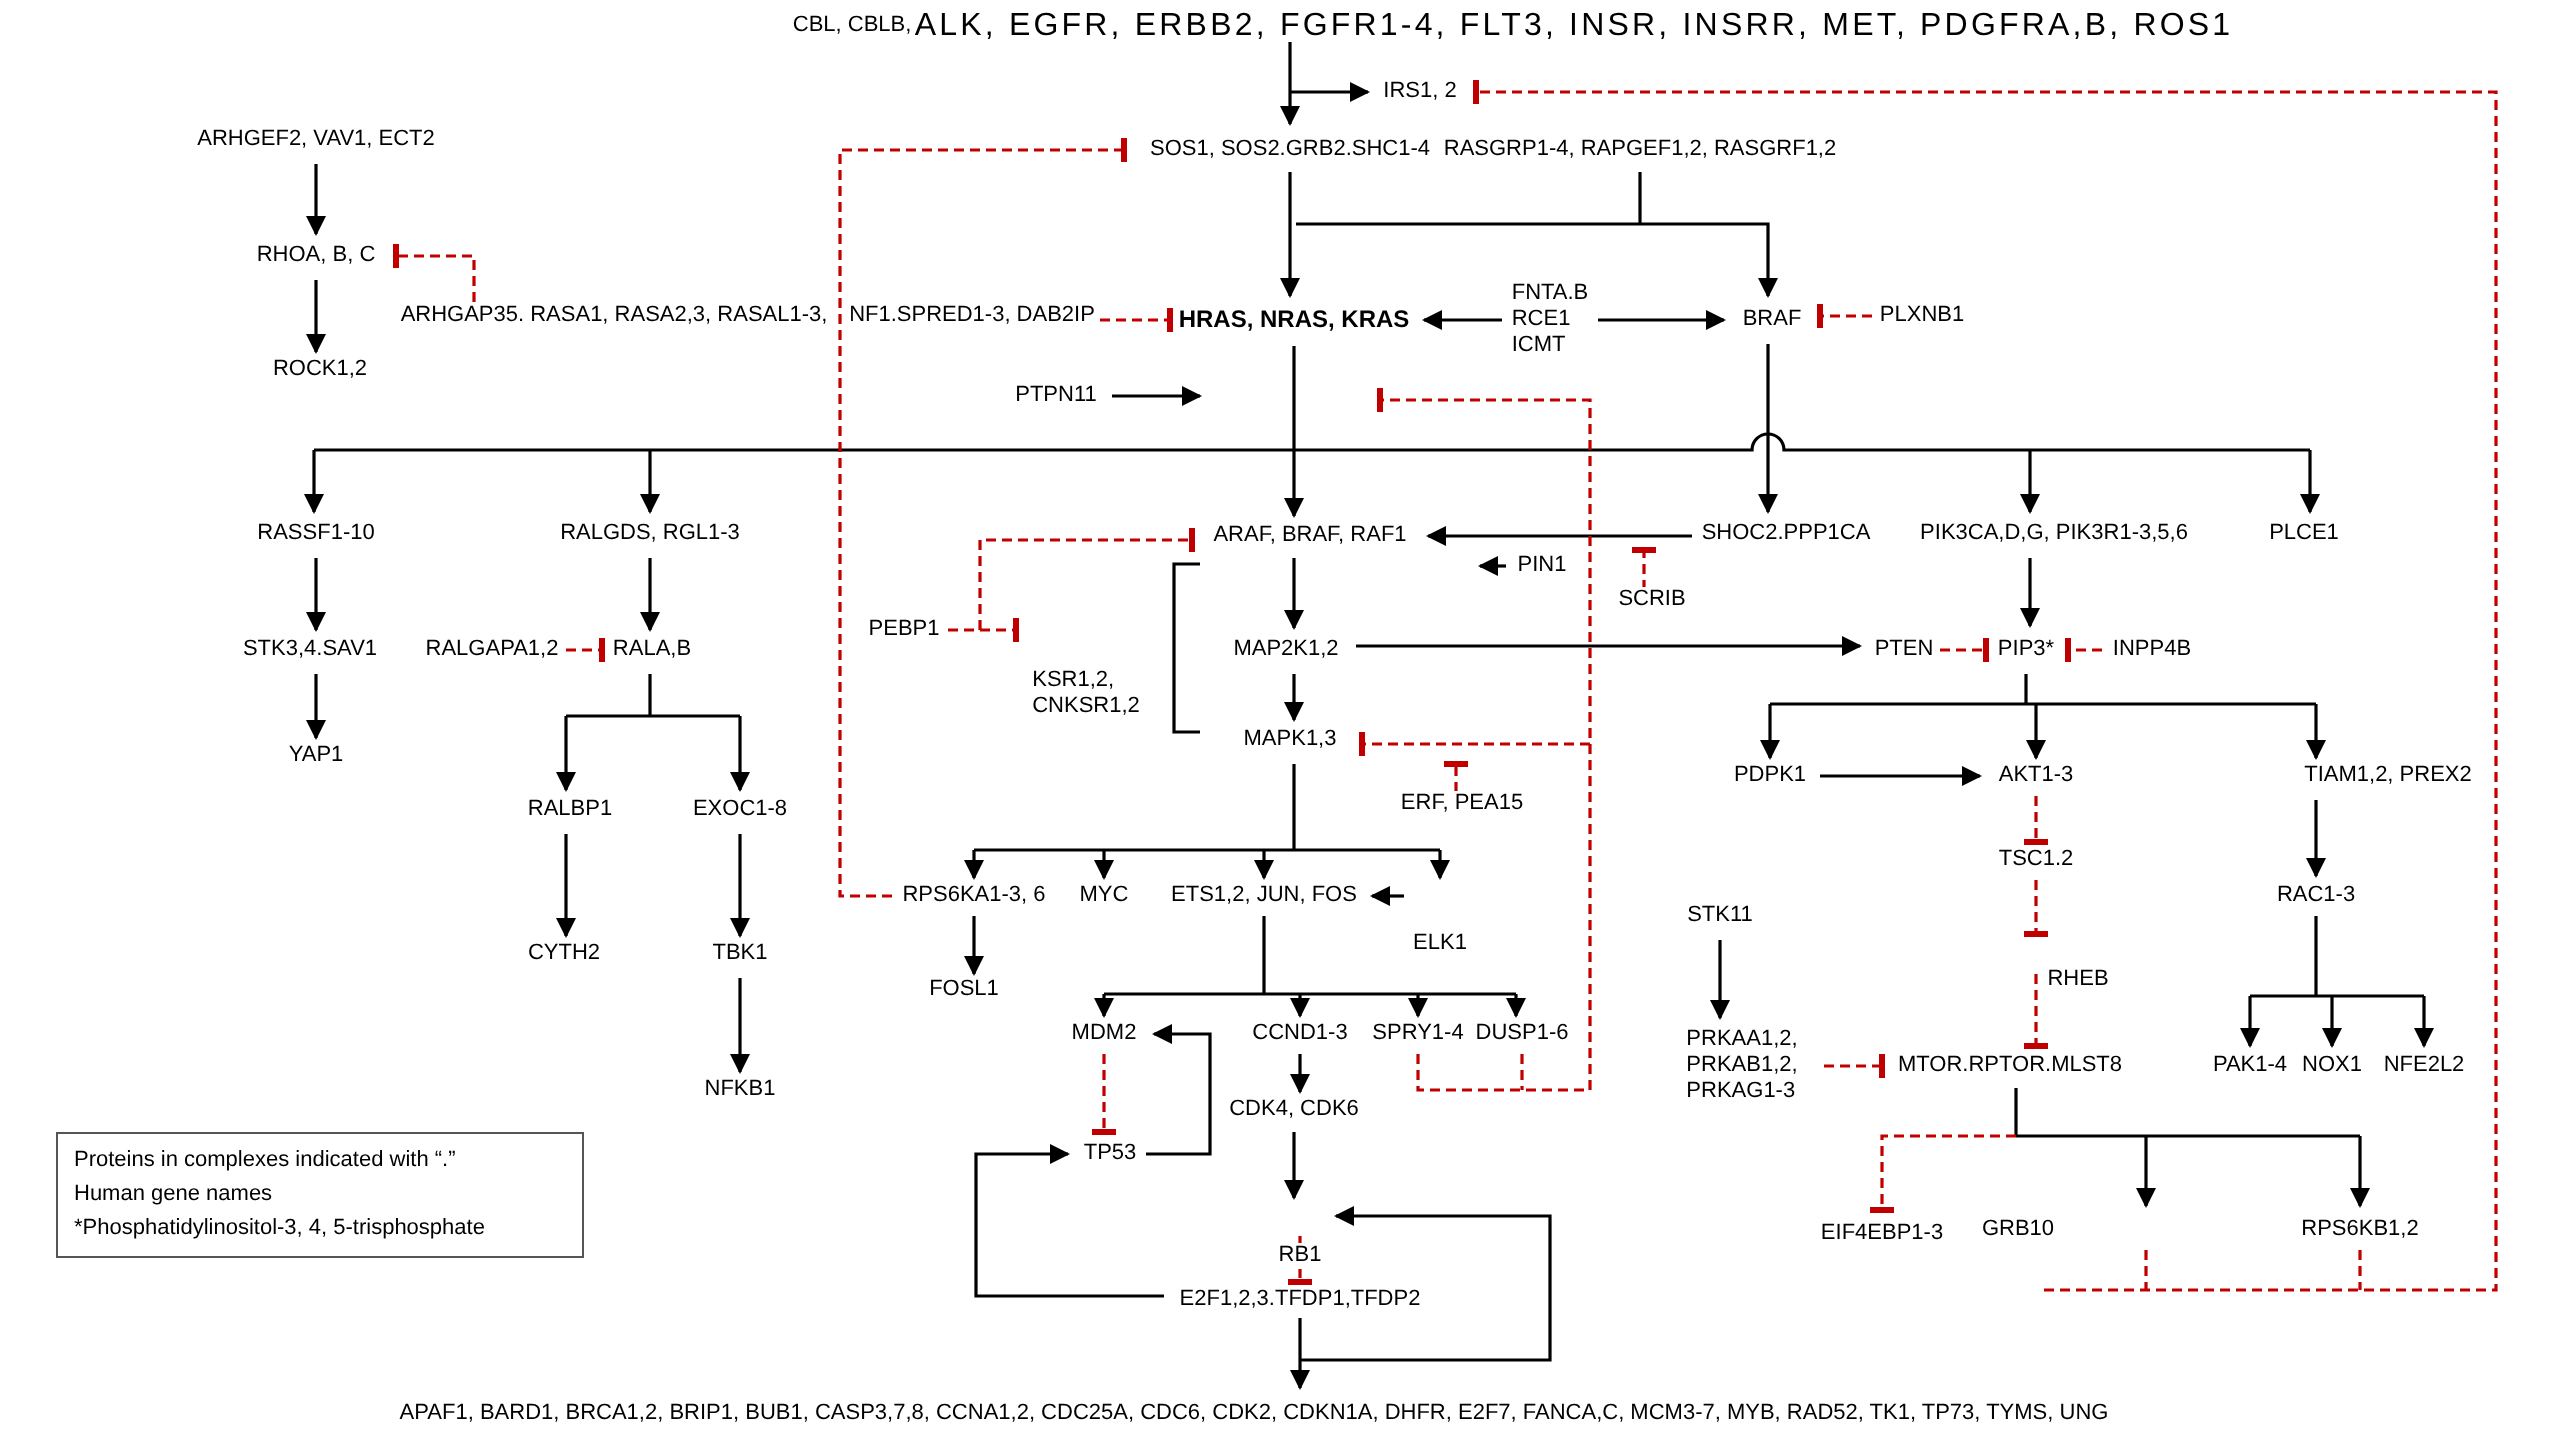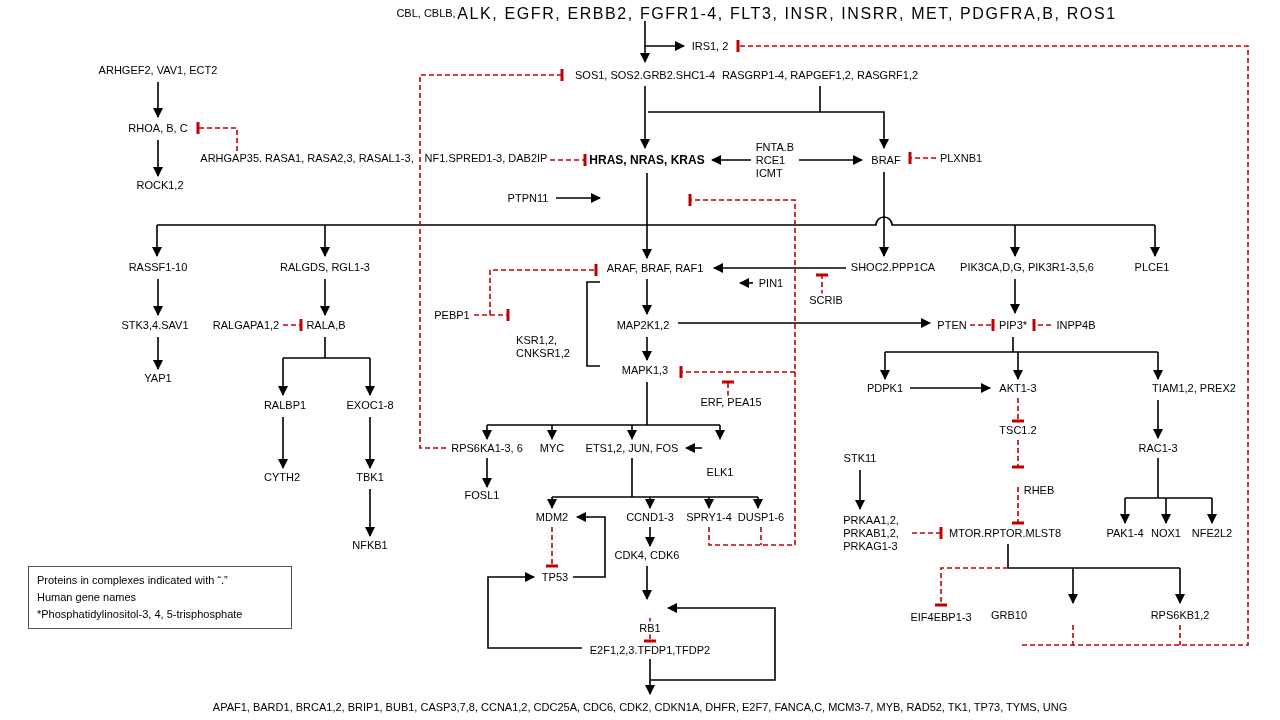--- a/index.html
+++ b/index.html
@@ -198,20 +198,20 @@
     <div class="node" style="left: 871px; top: 533px;">PRKAA1,2,
 PRKAB1,2,
 PRKAG1-3</div>
     <div class="node" style="left: 1158px; top: 448px;">RAC1-3</div>
     <div class="node" style="left: 1125px; top: 533px;">PAK1-4</div>
     <div class="node" style="left: 1166px; top: 533px;">NOX1</div>
     <div class="node" style="left: 1212px; top: 533px;">NFE2L2</div>
     <div class="node" style="left: 941px; top: 617px;">EIF4EBP1-3</div>
     <div class="node" style="left: 1009px; top: 615px;">GRB10</div>
     <div class="node" style="left: 1180px; top: 615px;">RPS6KB1,2</div>
-    <div class="node" style="left: 640px; top: 707px;">APAF1, BARD1, BRCA1,2, BRIP1, BUB1, CASP3,7,8, CCNA1,2, CDC25A, CDC6, CDK2, CDKN1A, DHFR, E2F7, FANCA,C, MCM3-7, MYB, RAD52, TK1, TP73, TYMS, UNG</div>
+    <div class="node" style="left: 627px; top: 707px;">APAF1, BARD1, BRCA1,2, BRIP1, BUB1, CASP3,7,8, CCNA1,2, CDC25A, CDC6, CDK2, CDKN1A, DHFR, E2F7, FANCA,C, MCM3-7, MYB, RAD52, TK1, TP73, TYMS, UNG</div>
   </div>
 
 <div class="legend">
   <div>Proteins in complexes indicated with “.”</div>
   <div able="false">Human gene names</div>
   <div>*Phosphatidylinositol-3, 4, 5-trisphosphate</div>
 </div>
 
 </body></html>

